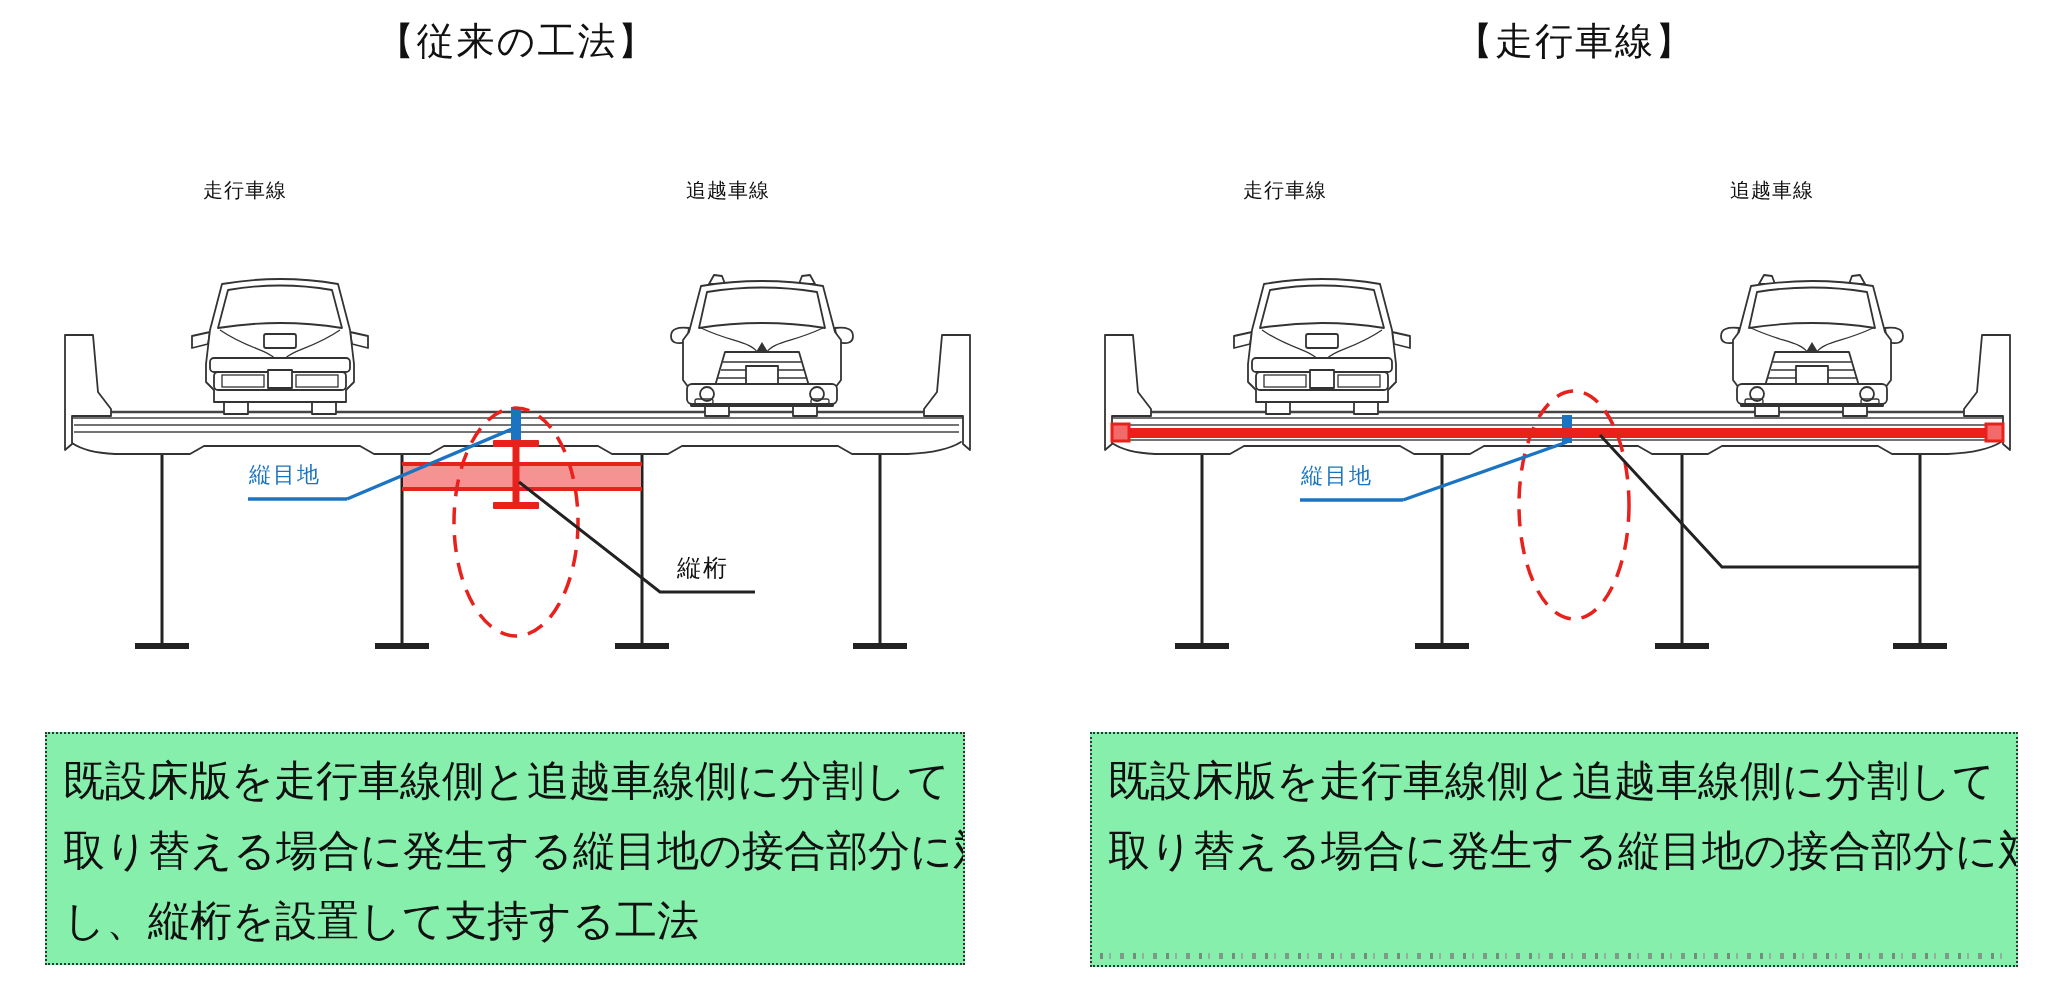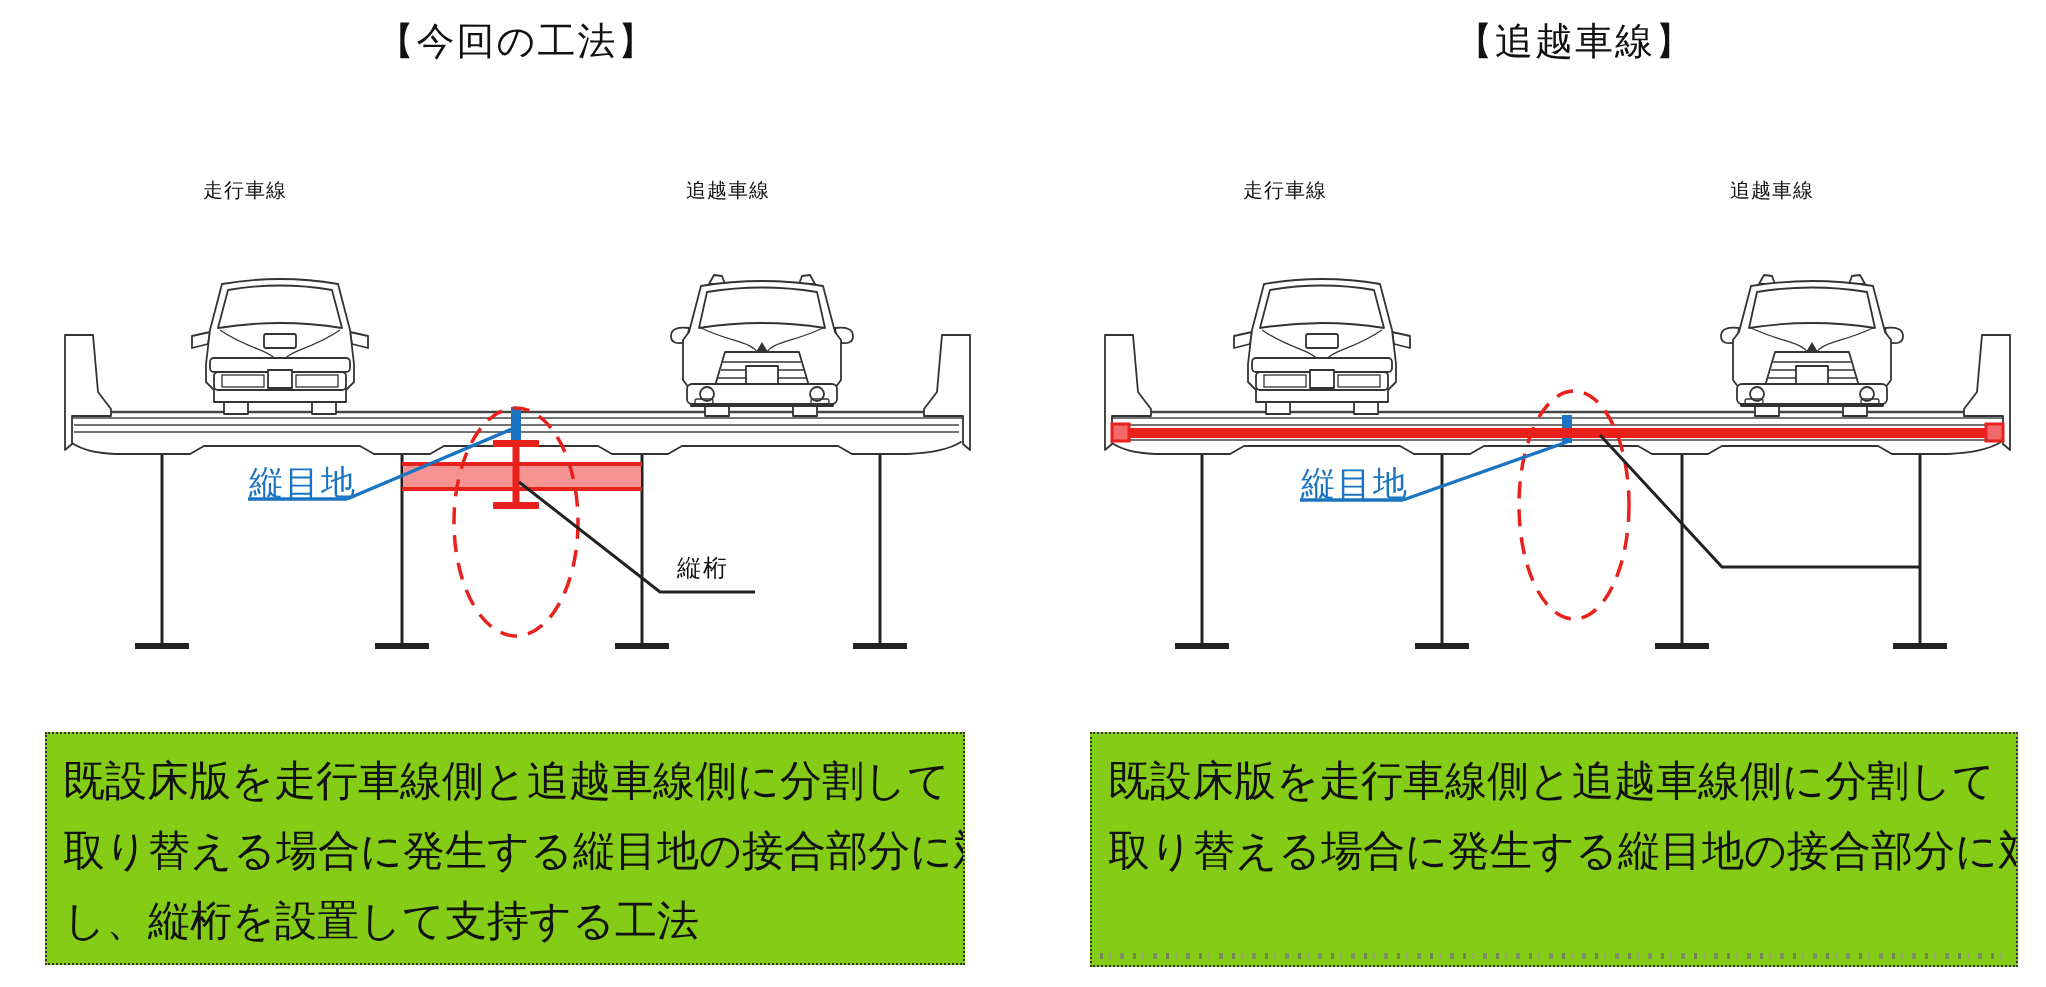--- a/index.html
+++ b/index.html
@@ -17,25 +17,25 @@
   .abs{position:absolute;}
   .panel{position:absolute;inset:0;}
   .fig-title{
     font-size:38px;letter-spacing:2px;text-align:center;width:460px;height:48px;
     color:var(--ink);white-space:nowrap;
   }
   .lane-label{
     font-size:20px;letter-spacing:1px;width:160px;text-align:left;white-space:nowrap;color:var(--ink);
   }
   .anno{white-space:nowrap;letter-spacing:2px;}
-  .anno-blue{color:var(--blue);font-size:34px;text-align:center;}
+  .anno-blue{color:var(--blue);font-size:22px;text-align:center;}
   .anno-black{color:var(--ink);font-size:24px;}
   .anno-cable{color:var(--ink);font-size:30px;letter-spacing:4px;}
   .desc-box{
-    border:2px dotted #333;background:#84cc16;box-sizing:border-box;
+    border:2px dotted #333;background:#86efac;box-sizing:border-box;
     padding:12px 14px 0 16px;overflow:hidden;
   }
   .desc-line{
     font-size:42px;line-height:70px;letter-spacing:0px;white-space:nowrap;color:var(--ink);
   }
   .clip-strip{
     background:repeating-linear-gradient(90deg,
       #6d6d6d 0 3px, transparent 3px 9px,
       #9a9a9a 9px 11px, transparent 11px 20px,
       #7d7d7d 20px 24px, transparent 24px 33px);
@@ -45,21 +45,21 @@
   svg .thin{stroke:var(--line);stroke-width:1.3;fill:none;}
   svg .nofill{fill:none;stroke:var(--line);stroke-width:1.8;stroke-linejoin:round;stroke-linecap:round;}
 </style>
 </head>
 <body>
 
 <div class="canvas">
 
   <div class="panel">
 
-    <div class="abs fig-title" style="left:287px;top:16px;">【今回の工法】</div>
+    <div class="abs fig-title" style="left:287px;top:16px;">【従来の工法】</div>
 
     <div class="abs lane-label" style="left:203px;top:177px;">走行車線</div>
     <div class="abs lane-label" style="left:686px;top:177px;">追越車線</div>
 
     <svg class="abs" style="left:60px;top:240px;" width="915" height="420" viewBox="0 0 915 420">
 
       <g stroke="#222" stroke-width="3">
         <line x1="102" y1="214" x2="102" y2="404"></line>
         <line x1="342" y1="214" x2="342" y2="404"></line>
         <line x1="582" y1="214" x2="582" y2="404"></line>
@@ -154,21 +154,21 @@
 
     <div class="abs desc-box" style="left:45px;top:732px;width:920px;height:233px;">
       <div class="desc-line">既設床版を走行車線側と追越車線側に分割して</div>
       <div class="desc-line">取り替える場合に発生する縦目地の接合部分に対</div>
       <div class="desc-line">し、縦桁を設置して支持する工法</div>
     </div>
   </div>
 
   <div class="panel">
 
-    <div class="abs fig-title" style="left:1345px;top:16px;">【追越車線】</div>
+    <div class="abs fig-title" style="left:1345px;top:16px;">【走行車線】</div>
 
     <div class="abs lane-label" style="left:1243px;top:177px;">走行車線</div>
     <div class="abs lane-label" style="left:1730px;top:177px;">追越車線</div>
 
     <svg class="abs" style="left:1100px;top:240px;" width="915" height="420" viewBox="0 0 915 420">
 
       <g stroke="#222" stroke-width="3">
         <line x1="102" y1="214" x2="102" y2="404"></line>
         <line x1="342" y1="214" x2="342" y2="404"></line>
         <line x1="582" y1="214" x2="582" y2="404"></line>

